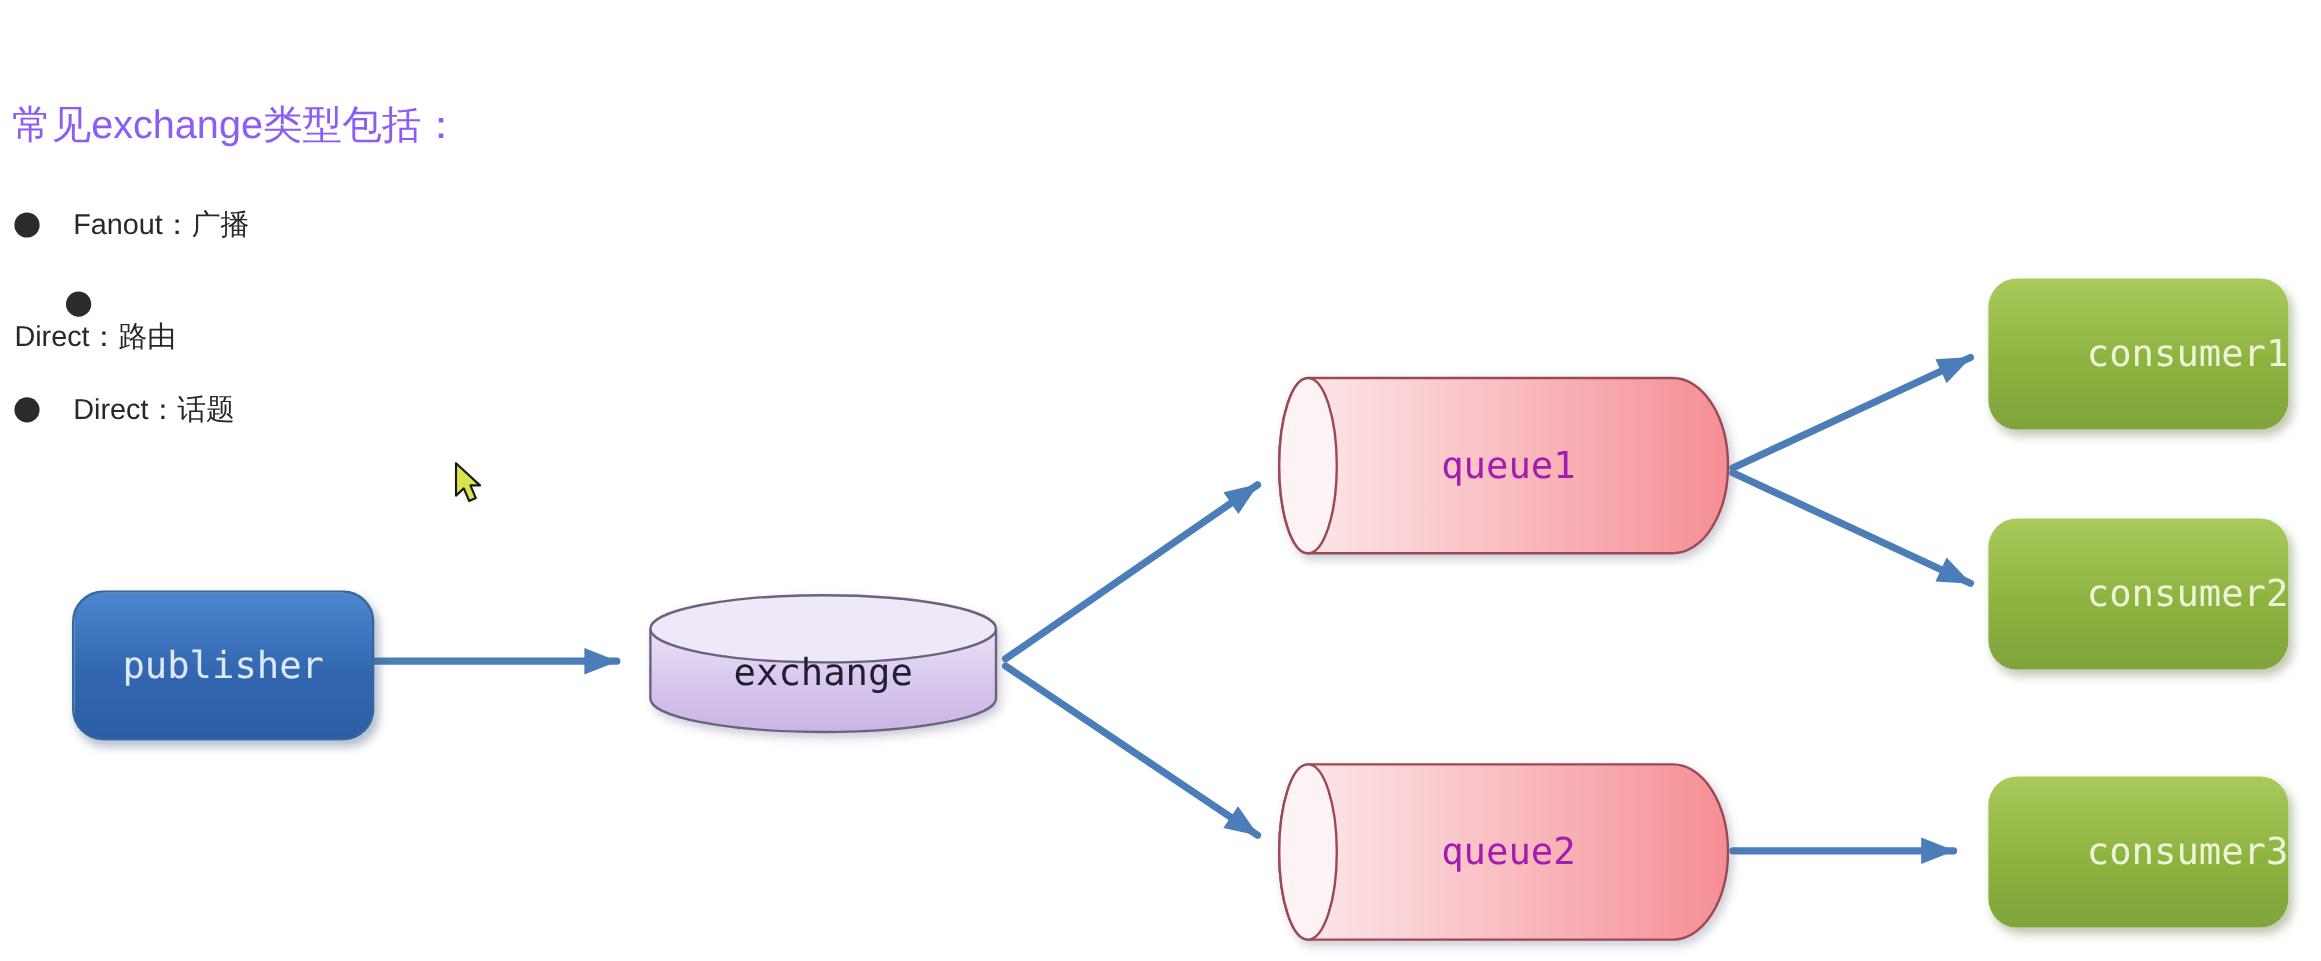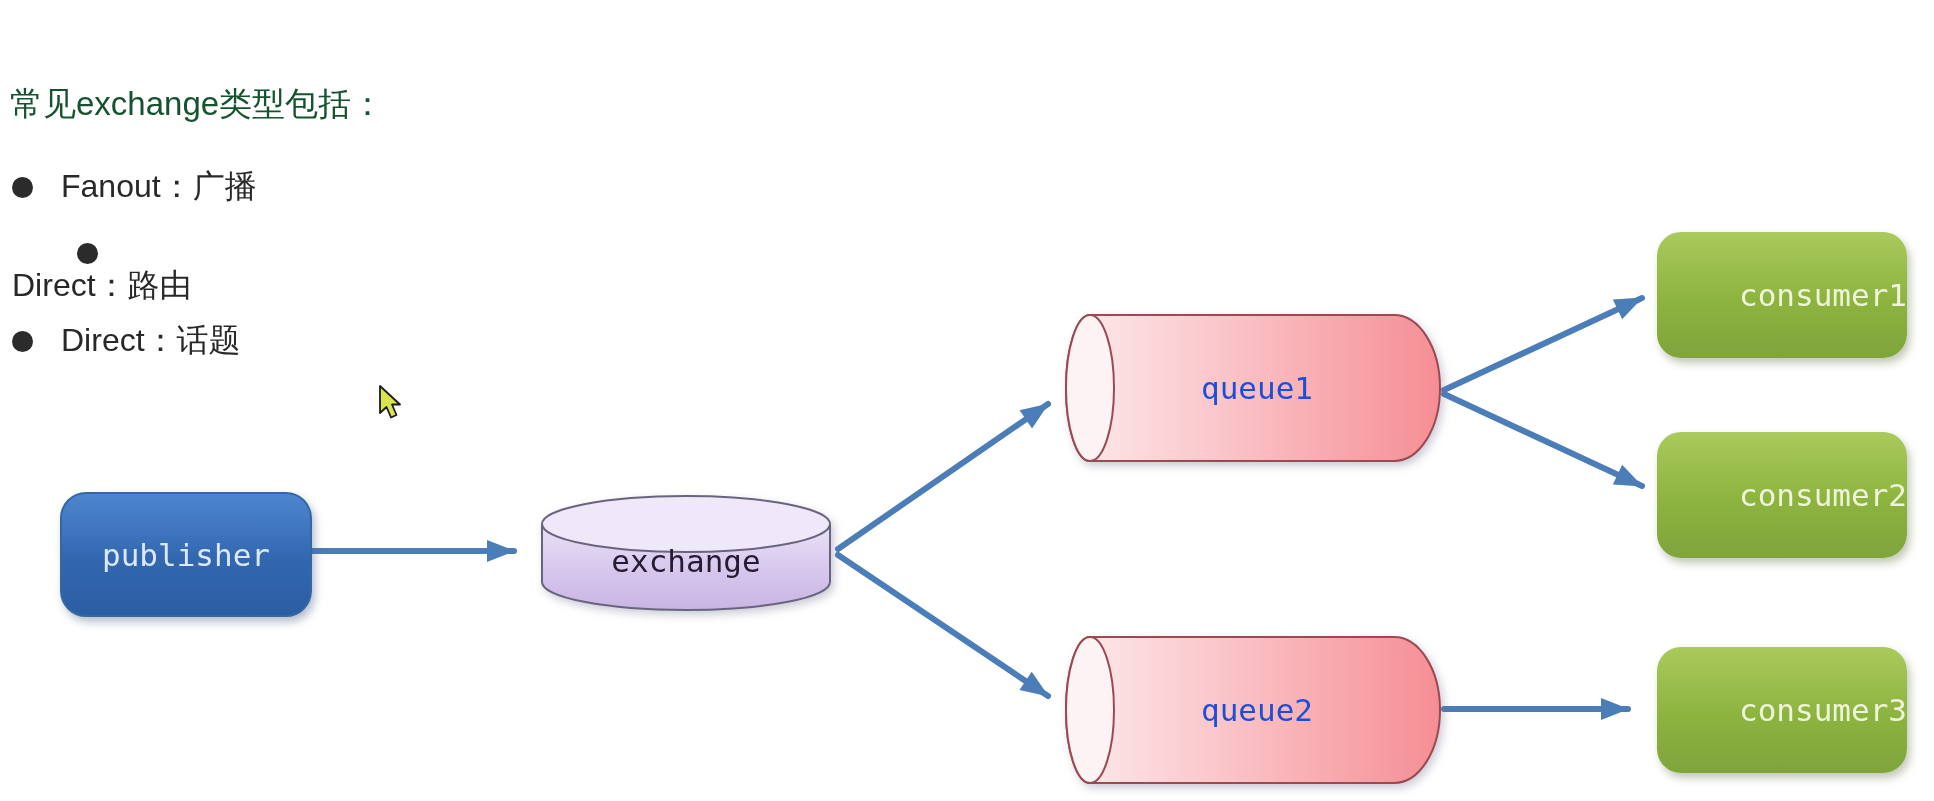--- a/index.html
+++ b/index.html
@@ -17,29 +17,29 @@
     left: 10px; top: 6px;
     width: 1916px;
     font-size: 34px;
     line-height: 1.25;
     color: #282828;
   }
   .subheading {
     position: absolute;
     left: 10px; top: 82px;
     font-size: 33px;
-    color: #14532d;
+    color: #8b5cf6;
   }
   .bullet {
     position: absolute;
     left: 12px;
     display: flex;
     align-items: center;
     height: 44px;
-    font-size: 32px;
+    font-size: 24px;
     color: #282828;
   }
   .bullet .dot {
     width: 21px; height: 21px;
     border-radius: 50%;
     background: #2b2b2b;
     margin-right: 28px;
     flex: 0 0 auto;
   }
   .bullet-1 { top: 165px; }
@@ -83,21 +83,21 @@
   .consumer-3 { top: 647px; }
 
   .label-exchange {
     left: 542px; top: 541px;
     width: 288px; height: 40px;
     color: #241c33;
   }
   .label-queue {
     left: 1092px;
     width: 330px; height: 40px;
-    color: #1d4ed8;
+    color: #a21caf;
   }
   .label-queue1 { top: 368px; }
   .label-queue2 { top: 690px; }
 </style>
 </head>
 <body>
 
 <div class="stage">
 
   <div class="subheading">常见exchange类型包括：</div>

